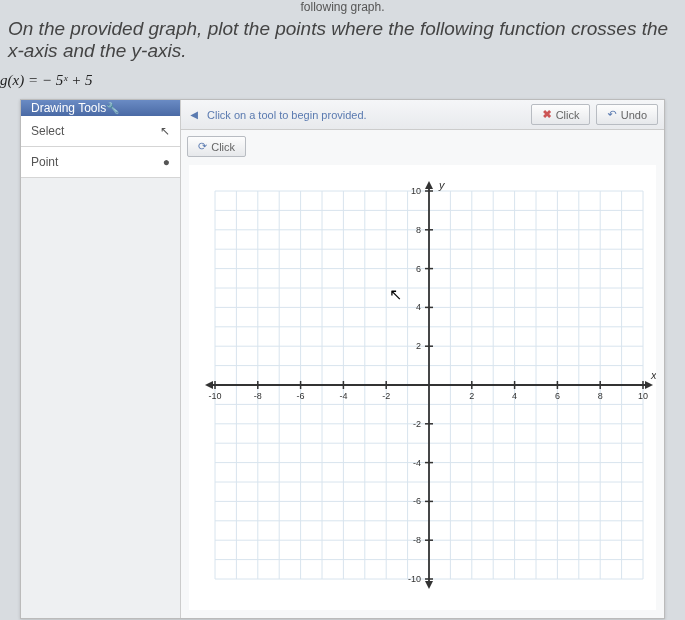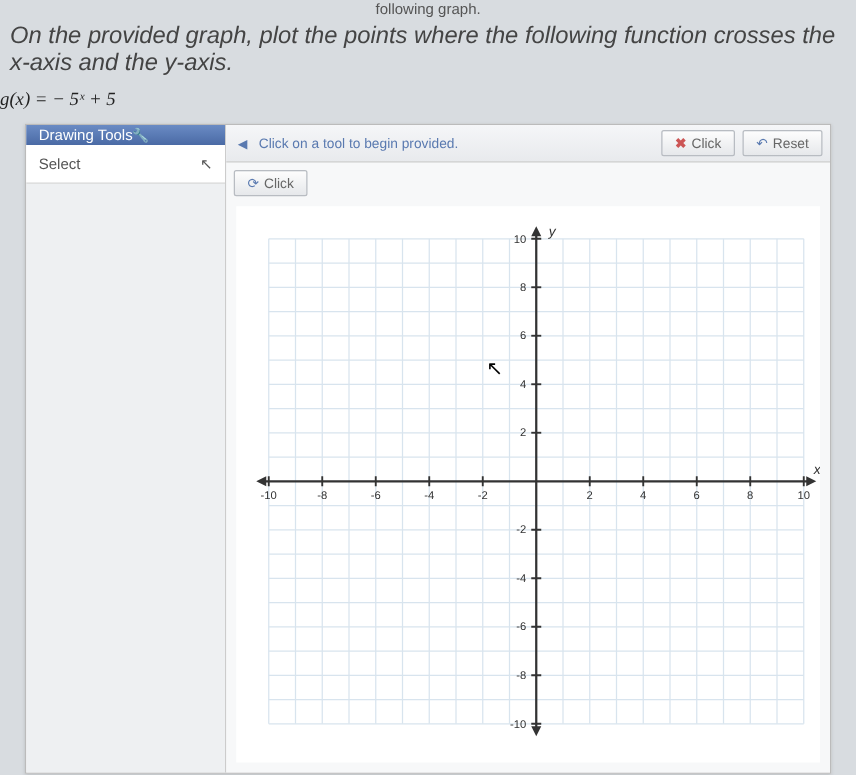--- a/index.html
+++ b/index.html
@@ -139,33 +139,37 @@
 <div class="app">
   <div class="sidebar">
     <div class="sidebar-header">
       <span>Drawing Tools</span>
       <span class="wrench-icon">🔧</span>
     </div>
     <div class="tool-item">
       <span>Select</span>
       <span class="tool-icon">↖</span>
     </div>
+    <div class="tool-item">
+      <span>Point</span>
+      <span class="tool-icon">●</span>
+    </div>
   </div>
 
   <div class="main">
     <div class="toolbar">
       <span class="collapse-arrow">◀</span>
       <span class="hint">Click on a tool to begin provided.</span>
       <button class="btn">
         <span class="delete-icon">✖</span>
         <span>Click</span>
       </button>
       <button class="btn">
         <span class="undo-icon">↶</span>
-        <span>Reset</span>
+        <span>Undo</span>
       </button>
     </div>
     <button class="btn btn-reset">
       <span class="reset-icon">⟳</span>
       <span>Click</span>
     </button>
 
     <div class="graph-area">
       <svg class="grid" width="480" height="440">
           <line x1="26" y1="26" x2="26" y2="414" stroke="#d8e4ee" stroke-width="1"></line>

